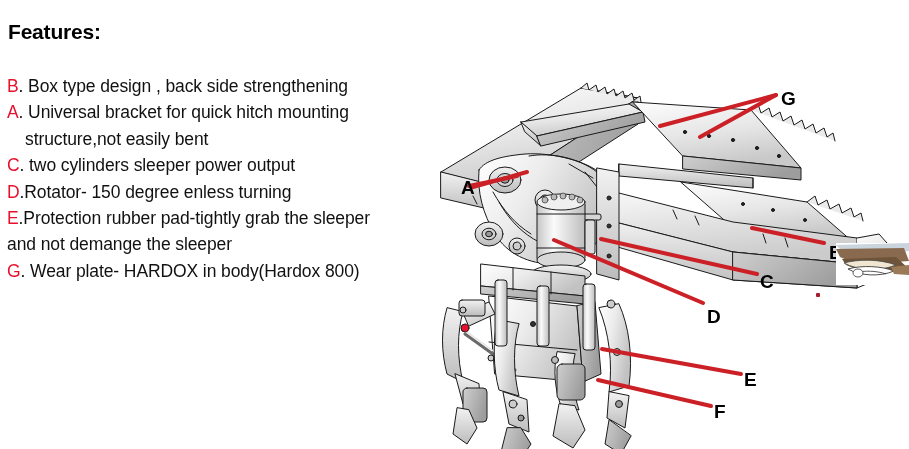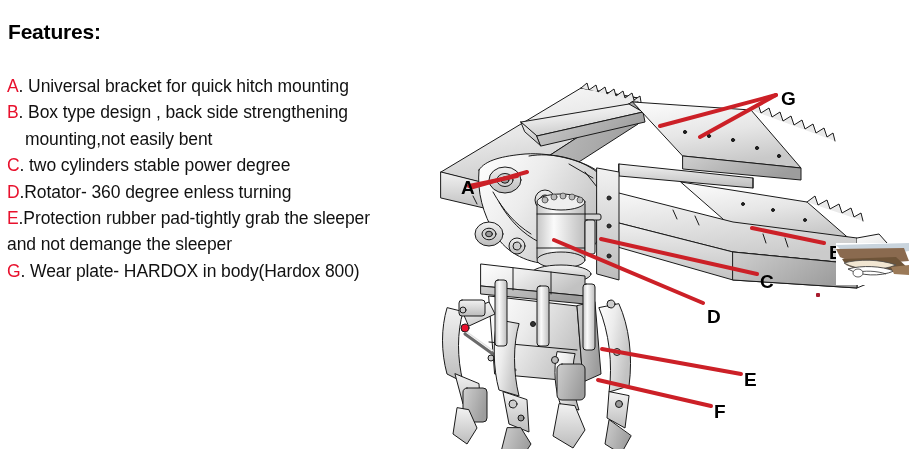--- a/index.html
+++ b/index.html
@@ -51,34 +51,34 @@
 
 <div id="page">
 
   <div id="features-panel">
 
     <div id="features-heading">Features:</div>
 
     <div id="features-list">
 
       <div class="feature-item">
+        <span class="letter">B</span><span>. </span><span>Box type design , back side strengthening</span>
+      </div>
+
+      <div class="feature-item">
         <span class="letter">A</span><span>. </span><span>Universal bracket for quick hitch mounting</span>
       </div>
-
-      <div class="feature-item">
-        <span class="letter">B</span><span>. </span><span>Box type design , back side strengthening</span>
-      </div>
-      <div class="feature-cont indent">mounting,not easily bent</div>
-
-      <div class="feature-item">
-        <span class="letter">C</span><span>. </span><span>two cylinders stable power degree</span>
-      </div>
-
-      <div class="feature-item">
-        <span class="letter">D</span><span>.</span><span>Rotator- 360 degree enless turning</span>
+      <div class="feature-cont indent">structure,not easily bent</div>
+
+      <div class="feature-item">
+        <span class="letter">C</span><span>. </span><span>two cylinders sleeper power output</span>
+      </div>
+
+      <div class="feature-item">
+        <span class="letter">D</span><span>.</span><span>Rotator- 150 degree enless turning</span>
       </div>
 
       <div class="feature-item">
         <span class="letter">E</span><span>.</span><span>Protection rubber pad-tightly grab the sleeper</span>
       </div>
       <div class="feature-cont">and not demange the sleeper</div>
 
 
       <div class="feature-item">
         <span class="letter">G</span><span>. </span><span>Wear plate- HARDOX in body(Hardox 800)</span>

